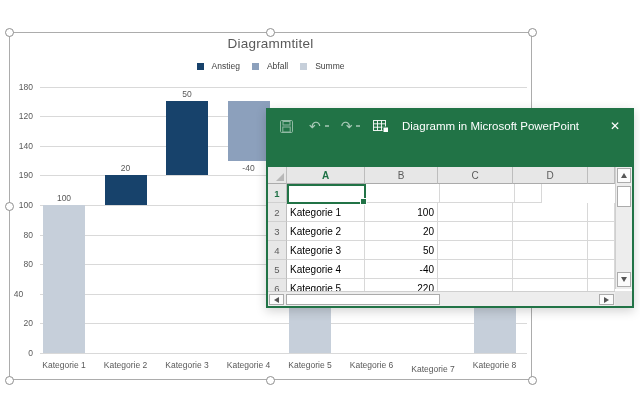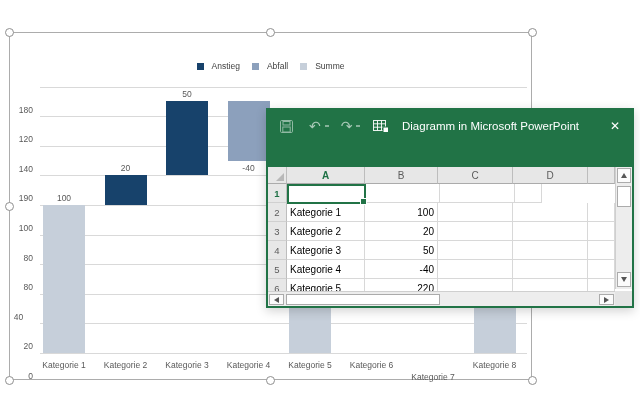--- a/index.html
+++ b/index.html
@@ -13,21 +13,21 @@
     border:1px solid #ACACAC;background:#fff;box-sizing:border-box;}
   .handle{position:absolute;width:9px;height:9px;border-radius:50%;
     background:#fff;border:1.5px solid #8f8f8f;box-sizing:border-box;z-index:5;}
   .chart-title{position:absolute;left:9px;top:36px;width:523px;text-align:center;
     font-size:13.5px;color:#595959;letter-spacing:.2px;}
   .legend{position:absolute;left:9px;top:61px;width:523px;display:flex;
     justify-content:center;align-items:center;gap:12px;font-size:8.5px;color:#404040;}
   .legend-item{display:flex;align-items:center;gap:8px;}
   .swatch{width:7px;height:7px;display:inline-block;}
   .gridline{position:absolute;left:40px;width:487px;height:1px;background:var(--gridline,#D9D9D9);}
-  .ylab{position:absolute;left:4px;width:29px;text-align:right;font-size:8.5px;color:#595959;margin-top:23px;}
+  .ylab{position:absolute;left:4px;width:29px;text-align:right;font-size:8.5px;color:#595959;}
   .xlab{position:absolute;width:60px;text-align:center;font-size:8.5px;color:#595959;}
   .bar{position:absolute;width:42px;}
   .barlab{position:absolute;width:42px;text-align:center;font-size:8.5px;color:#595959;}
   
   .xl-window{position:absolute;left:266px;top:108px;width:368px;height:200px;
     background:var(--green,#217346);box-sizing:border-box;z-index:10;
     box-shadow:0 3px 10px rgba(0,0,0,.18);}
   .titlebar{position:absolute;left:0;top:0;width:100%;height:59px;color:#fff;}
   .tb-row{position:absolute;left:14px;top:9px;height:18px;display:flex;align-items:center;}
   .tb-btn{display:flex;align-items:center;justify-content:center;height:18px;cursor:default;}
@@ -79,20 +79,21 @@
   .tri-down{width:0;height:0;border-left:3.5px solid transparent;border-right:3.5px solid transparent;border-top:5px solid #555;}
   .tri-left{width:0;height:0;border-top:3.5px solid transparent;border-bottom:3.5px solid transparent;border-right:5px solid #555;}
   .tri-right{width:0;height:0;border-top:3.5px solid transparent;border-bottom:3.5px solid transparent;border-left:5px solid #555;}
 </style>
 </head>
 <body>
 
 <div class="stage">
 
   <div class="chart-frame"></div>
+  <div class="chart-title">Diagrammtitel</div>
 
   <div class="legend">
     <span class="legend-item">
       <span class="swatch" style="background: rgb(23, 66, 107);"></span>
       <span>Anstieg</span>
     </span>
     <span class="legend-item">
       <span class="swatch" style="background: rgb(140, 160, 188);"></span>
       <span>Abfall</span>
     </span>
@@ -122,21 +123,21 @@
       <div class="gridline" style="top: 116.2px;"></div>
       <div class="ylab" style="top: 111.2px;">120</div>
       <div class="gridline" style="top: 86.6px;"></div>
       <div class="ylab" style="top: 81.6px;">180</div>
       <div class="xlab" style="left: 34px; top: 360px;">Kategorie 1</div>
       <div class="xlab" style="left: 95.5px; top: 360px;">Kategorie 2</div>
       <div class="xlab" style="left: 157px; top: 360px;">Kategorie 3</div>
       <div class="xlab" style="left: 218.5px; top: 360px;">Kategorie 4</div>
       <div class="xlab" style="left: 280px; top: 360px;">Kategorie 5</div>
       <div class="xlab" style="left: 341.5px; top: 360px;">Kategorie 6</div>
-      <div class="xlab" style="left: 403px; top: 372px;">Kategorie 7</div>
+      <div class="xlab" style="left: 403px; top: 364px;">Kategorie 7</div>
       <div class="xlab" style="left: 464.5px; top: 360px;">Kategorie 8</div>
       <div class="bar" style="left: 43px; top: 205px; height: 148px; background: rgb(198, 207, 218);"></div>
       <div class="barlab" style="left: 43px; top: 193px;">100</div>
       <div class="bar" style="left: 104.5px; top: 175.4px; height: 29.6px; background: rgb(23, 66, 107);"></div>
       <div class="barlab" style="left: 104.5px; top: 163.4px;">20</div>
       <div class="bar" style="left: 166px; top: 101.4px; height: 74px; background: rgb(23, 66, 107);"></div>
       <div class="barlab" style="left: 166px; top: 89.4px;">50</div>
       <div class="bar" style="left: 227.5px; top: 101.4px; height: 59.2px; background: rgb(140, 160, 188);"></div>
       <div class="barlab" style="left: 227.5px; top: 162.6px;">-40</div>
       <div class="bar" style="left: 289px; top: 160.6px; height: 192.4px; background: rgb(198, 207, 218);"></div>

